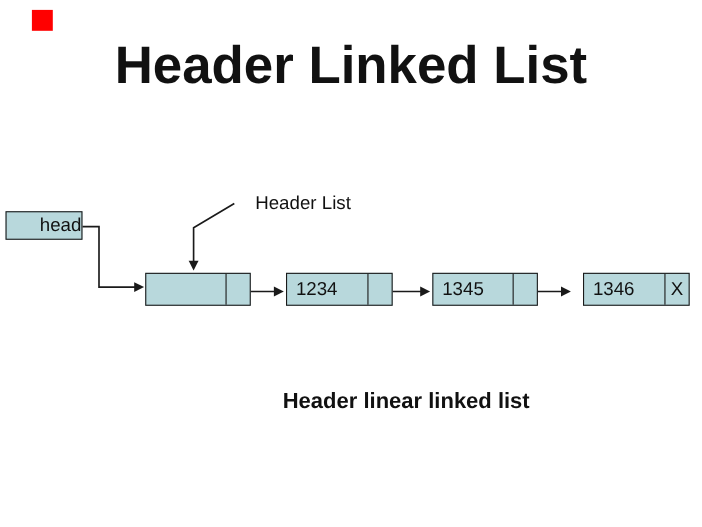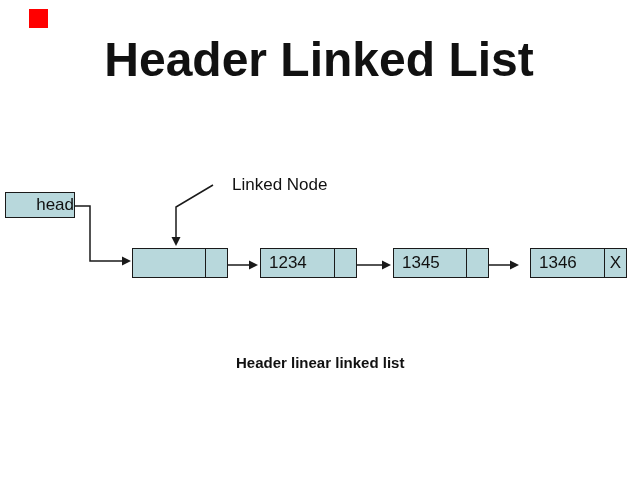--- a/index.html
+++ b/index.html
@@ -100,38 +100,38 @@
     display: flex;
     align-items: center;
     justify-content: center;
   }
   .node-0 { left: 132px; width: 96px; }
   .node-1 { left: 260px; }
   .node-2 { left: 393px; width: 96px; text-align: right; }
   .node-3 { left: 530px; }
   .caption {
     position: absolute;
-    left: 236px;
+    left: 257px;
     top: 354px;
-    font-size: 15px;
+    font-size: 20px;
     font-weight: bold;
     color: var(--text, #111111);
     white-space: nowrap;
   }
 </style>
 </head>
 <body>
 
 <div class="slide">
 
   <div class="red-square"></div>
 
   <h1 class="title">Header Linked List</h1>
 
-  <div class="header-node-label">Linked Node</div>
+  <div class="header-node-label">Header List</div>
 
   <div class="head-box">
     <span>head</span>
   </div>
 
   <svg class="connectors" width="638" height="479" viewBox="0 0 638 479" aria-hidden="true">
 
     <g>
       <polyline points="75,206 90,206 90,261 124,261"></polyline>
       <polygon points="131,261 122,256.5 122,265.5"></polygon>

